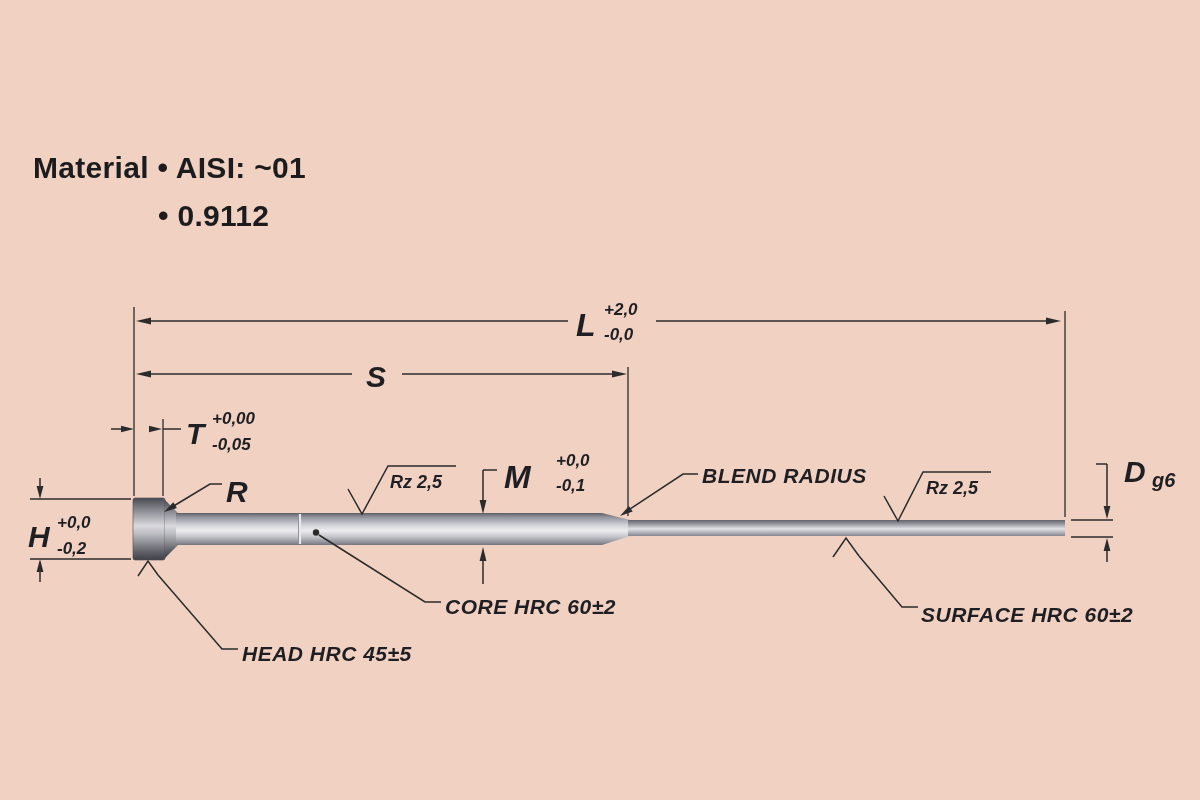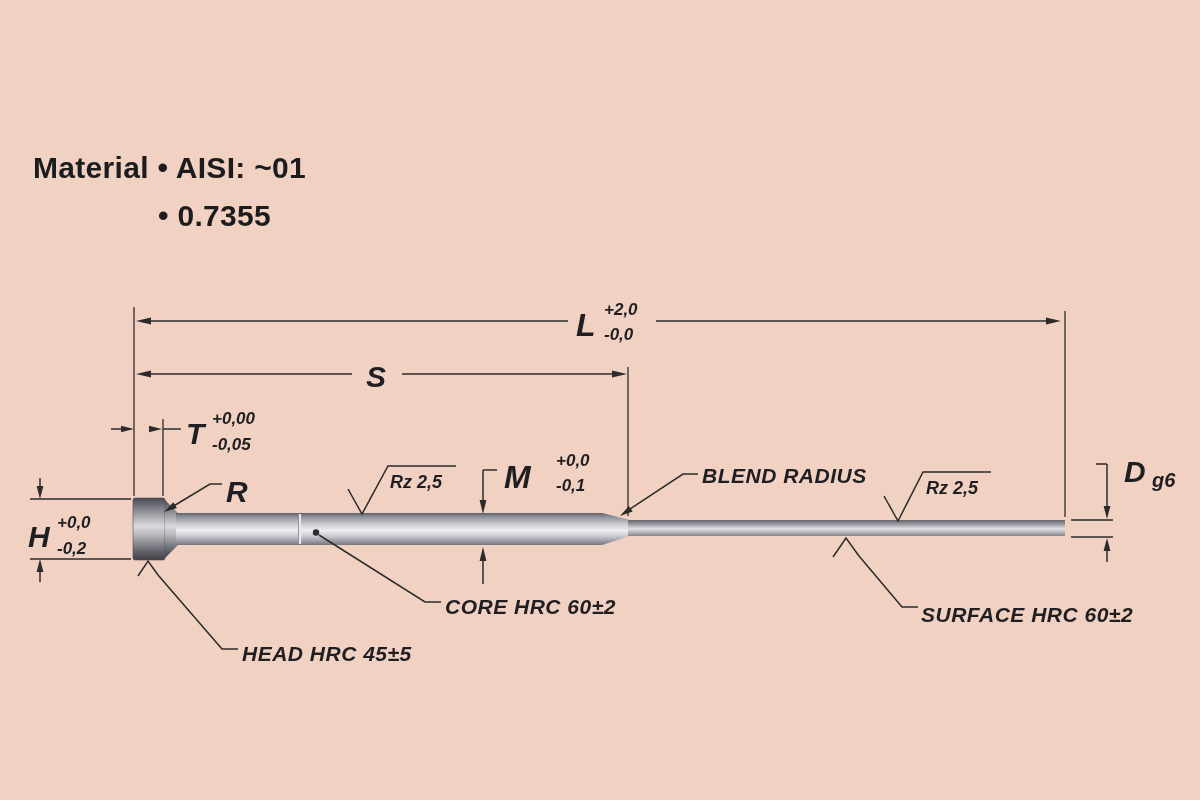--- a/index.html
+++ b/index.html
@@ -28,21 +28,21 @@
   .ext   { stroke:#2b2b2b; stroke-width:1.3; fill:none; }
   .arw   { fill:#2b2b2b; stroke:none; }
 </style>
 </head>
 <body>
 
 <div id="canvas">
 
   <div id="material">
     <div class="line1">Material • AISI: ~01</div>
-    <div class="line2">• 0.7355</div>
+    <div class="line2">• 0.9112</div>
   </div>
 
   <svg width="1200" height="800" viewBox="0 0 1200 800">
     <defs>
       <linearGradient id="headGrad" x1="0" y1="0" x2="0" y2="1">
         <stop offset="0" stop-color="#4a4a52"></stop>
         <stop offset="0.18" stop-color="#84848d"></stop>
         <stop offset="0.45" stop-color="#d9d9de"></stop>
         <stop offset="0.58" stop-color="#bcbcc3"></stop>
         <stop offset="0.85" stop-color="#66666e"></stop>

